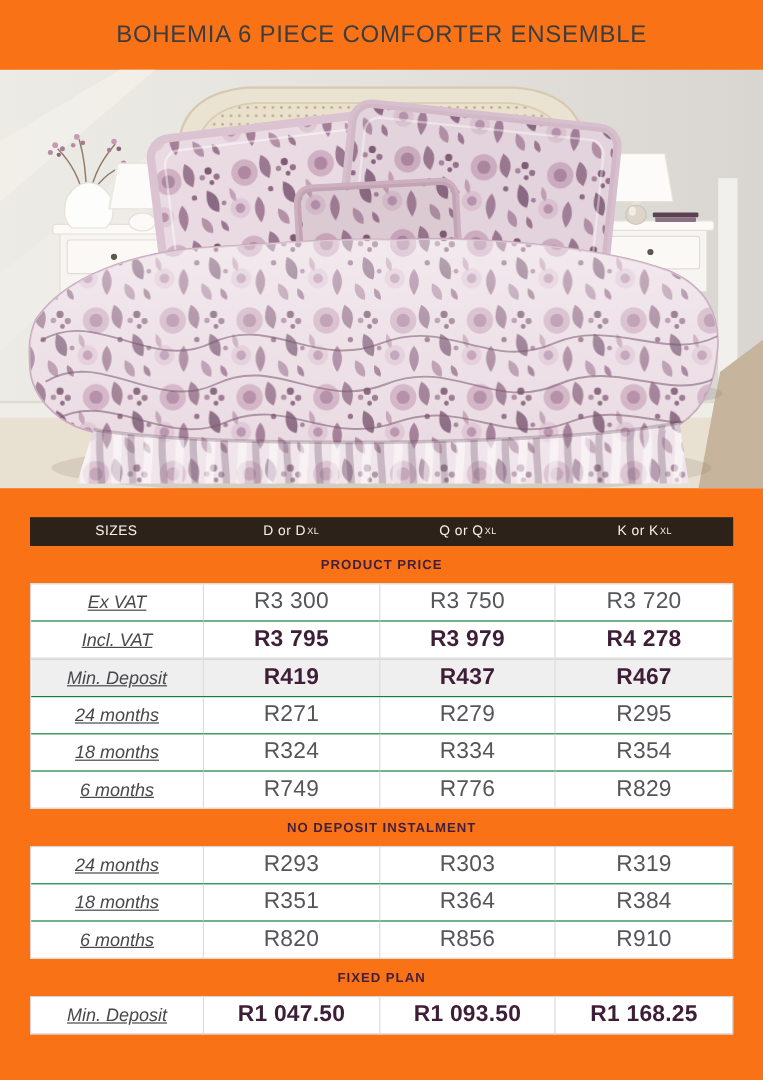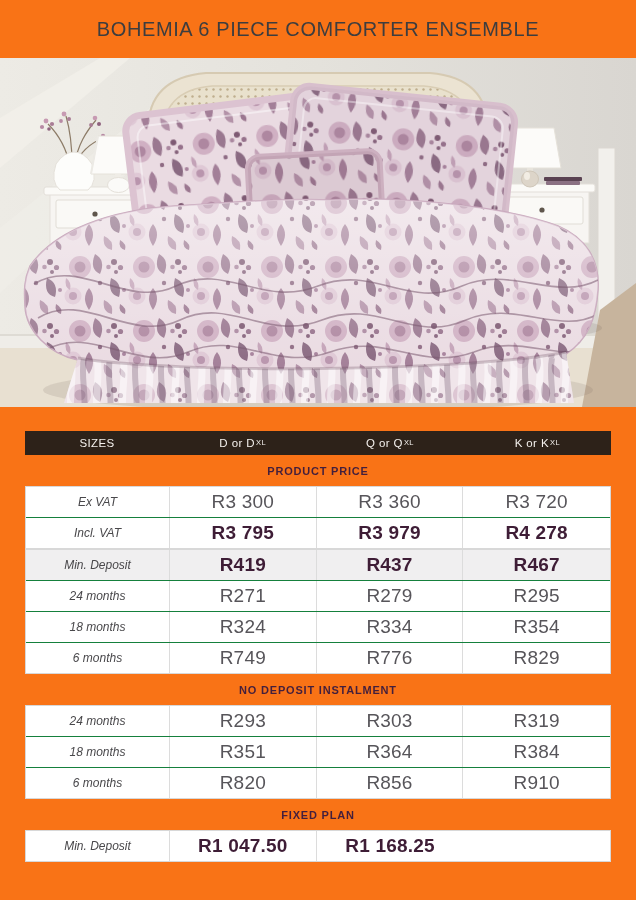--- a/index.html
+++ b/index.html
@@ -27,21 +27,21 @@
   }
   .price-table{border:1px solid #d8d8d8;background:#ffffff;}
   .row{display:grid;grid-template-columns:144px 1fr 1fr 1fr;height:30px;}
   .row + .row{border-top:1px solid #15803d;}
   .row.shaded{background:#f0eff0;}
   .cell{
     display:flex;align-items:center;justify-content:center;
     border-right:1px solid #dcdcdc;overflow:hidden;
   }
   .cell:last-child{border-right:none;}
-  .cell.label{font-style:italic;font-size:12px;color:#49484b;}
+  .cell.label{font-style:italic;font-size:15px;color:#49484b;text-decoration:underline;}
   .cell.value{font-size:19px;color:#57555a;letter-spacing:.2px;}
   .cell.value.emph{font-weight:700;color:#3e1d36;}
 </style>
 </head>
 <body>
 
 <div class="sheet">
 
   <div class="title">BOHEMIA 6 PIECE COMFORTER ENSEMBLE</div>
 
@@ -221,21 +221,21 @@
           <span>K or K</span>
           <sup>XL</sup>
         </div>
     </div>
     <div id="sections">
         <div class="section-heading">PRODUCT PRICE</div>
         <div class="price-table">
           <div class="row">
             <div class="cell label">Ex VAT</div>
             <div class="cell value">R3 300</div>
-            <div class="cell value">R3 360</div>
+            <div class="cell value">R3 750</div>
             <div class="cell value">R3 720</div>
           </div>
           <div class="row">
             <div class="cell label">Incl. VAT</div>
             <div class="cell value emph">R3 795</div>
             <div class="cell value emph">R3 979</div>
             <div class="cell value emph">R4 278</div>
           </div>
         </div>
         <div class="price-table">
@@ -283,19 +283,20 @@
             <div class="cell value">R820</div>
             <div class="cell value">R856</div>
             <div class="cell value">R910</div>
           </div>
         </div>
         <div class="section-heading">FIXED PLAN</div>
         <div class="price-table">
           <div class="row">
             <div class="cell label">Min. Deposit</div>
             <div class="cell value emph">R1 047.50</div>
+            <div class="cell value emph">R1 093.50</div>
             <div class="cell value emph">R1 168.25</div>
           </div>
         </div>
       </div>
   </div>
 
 </div>
 
 </body></html>

